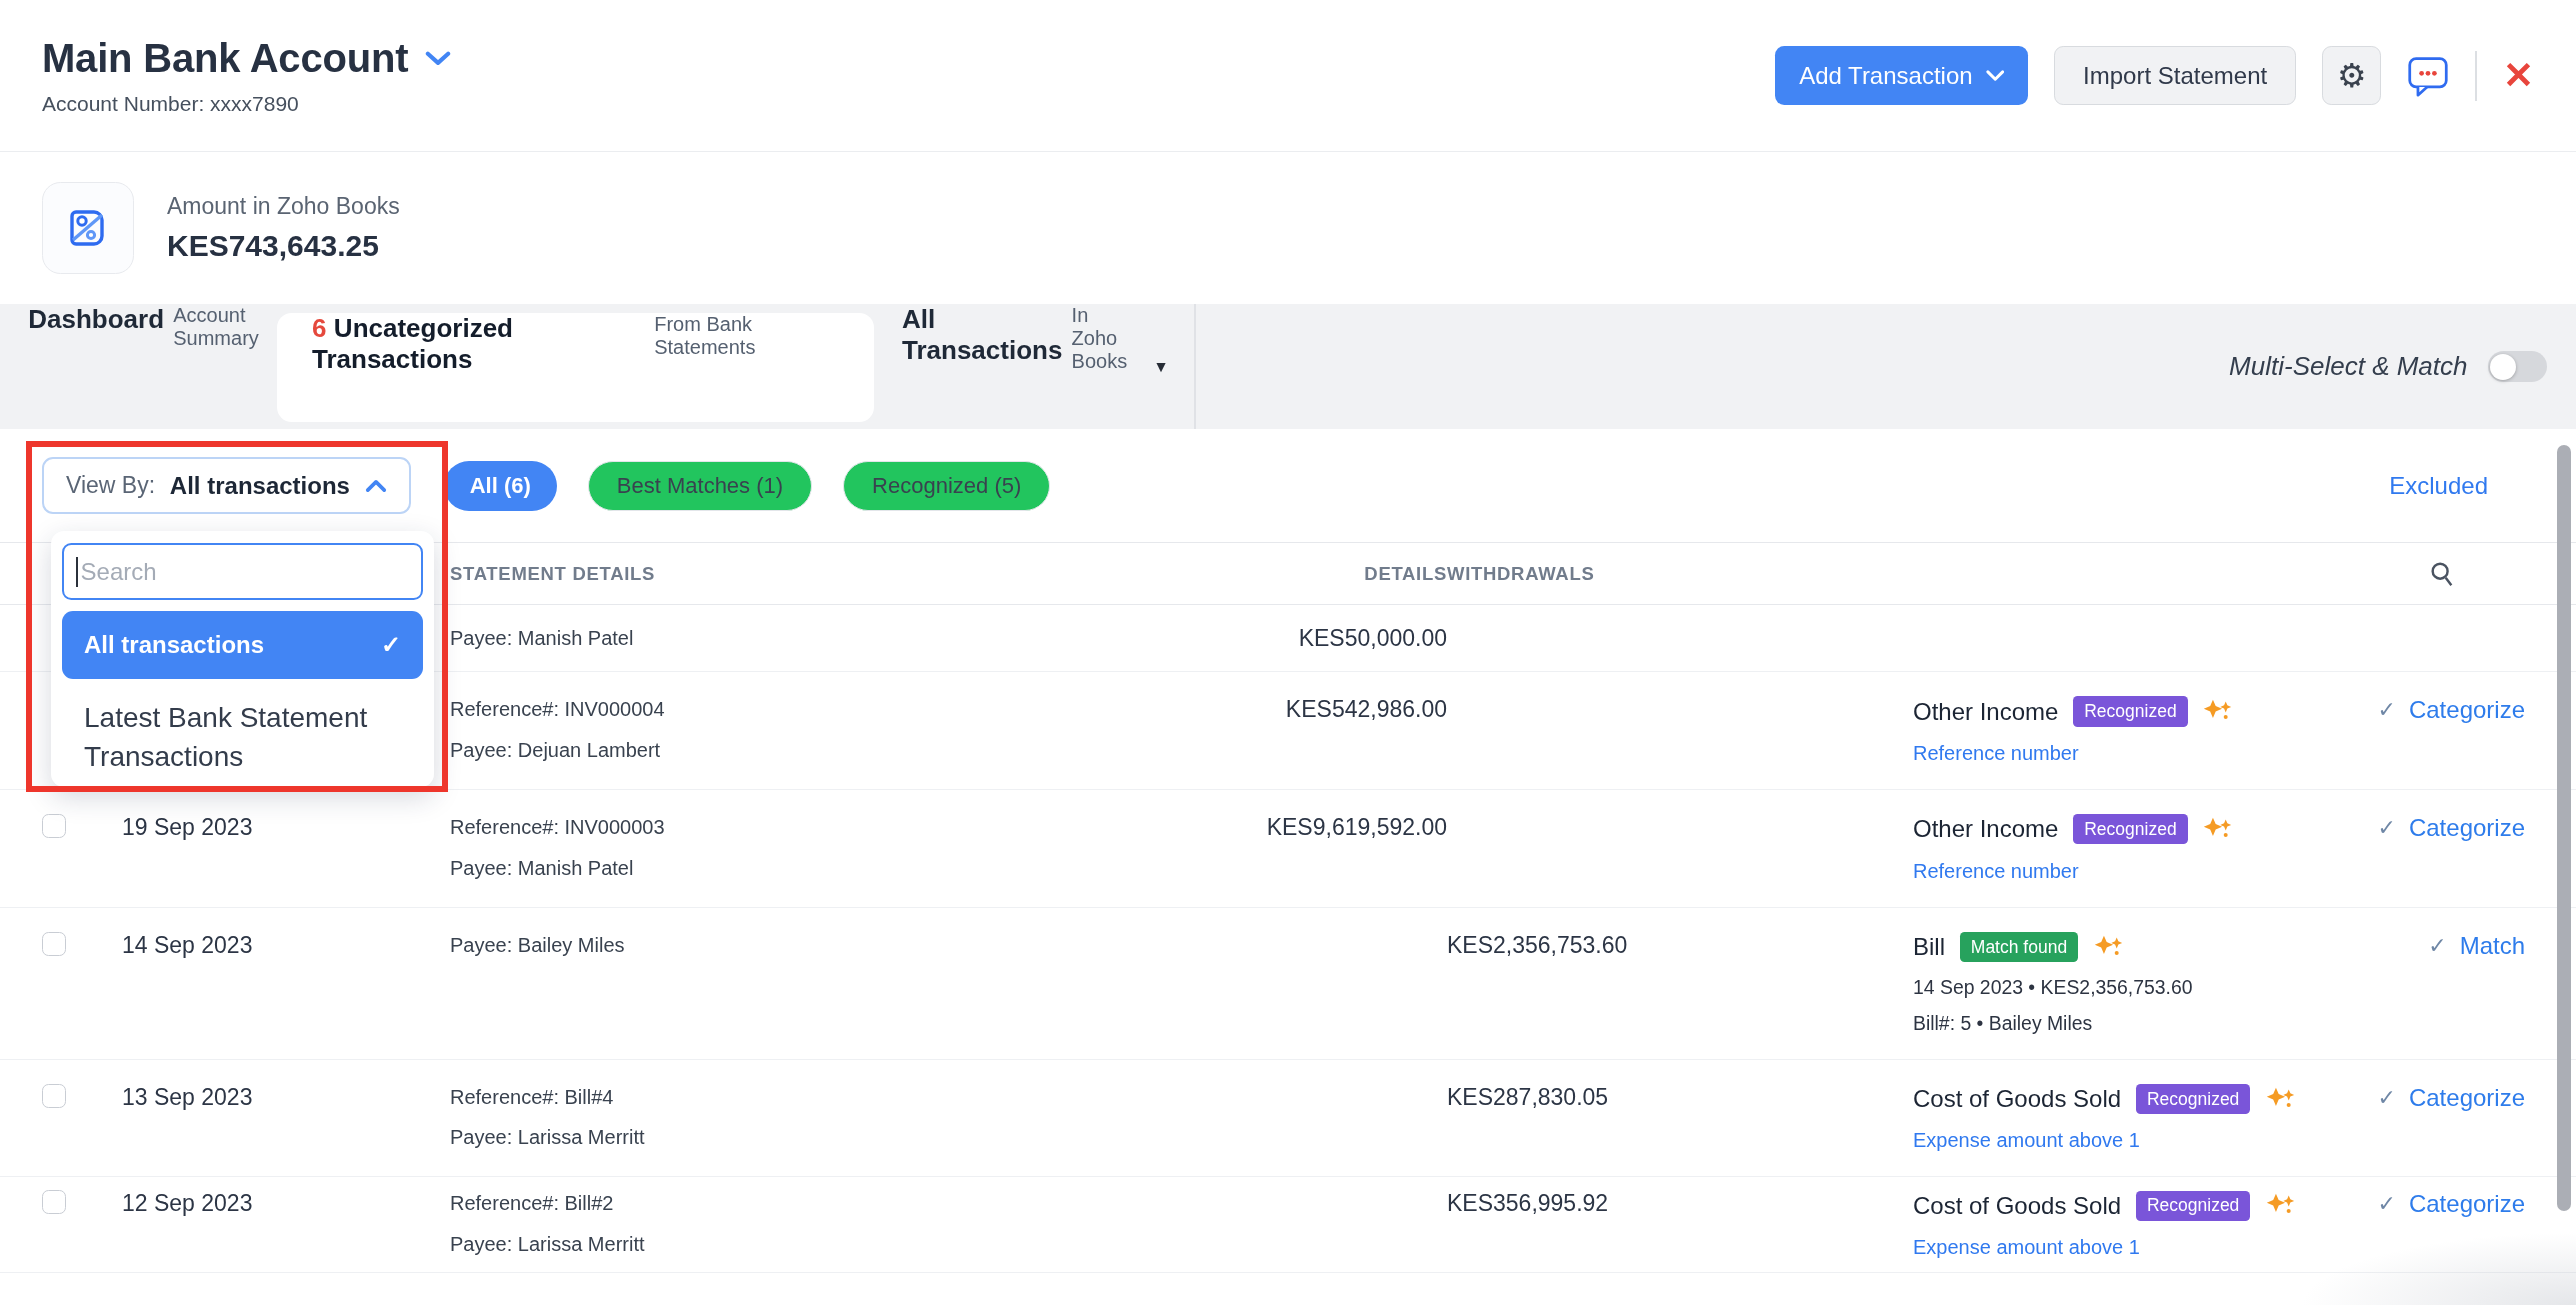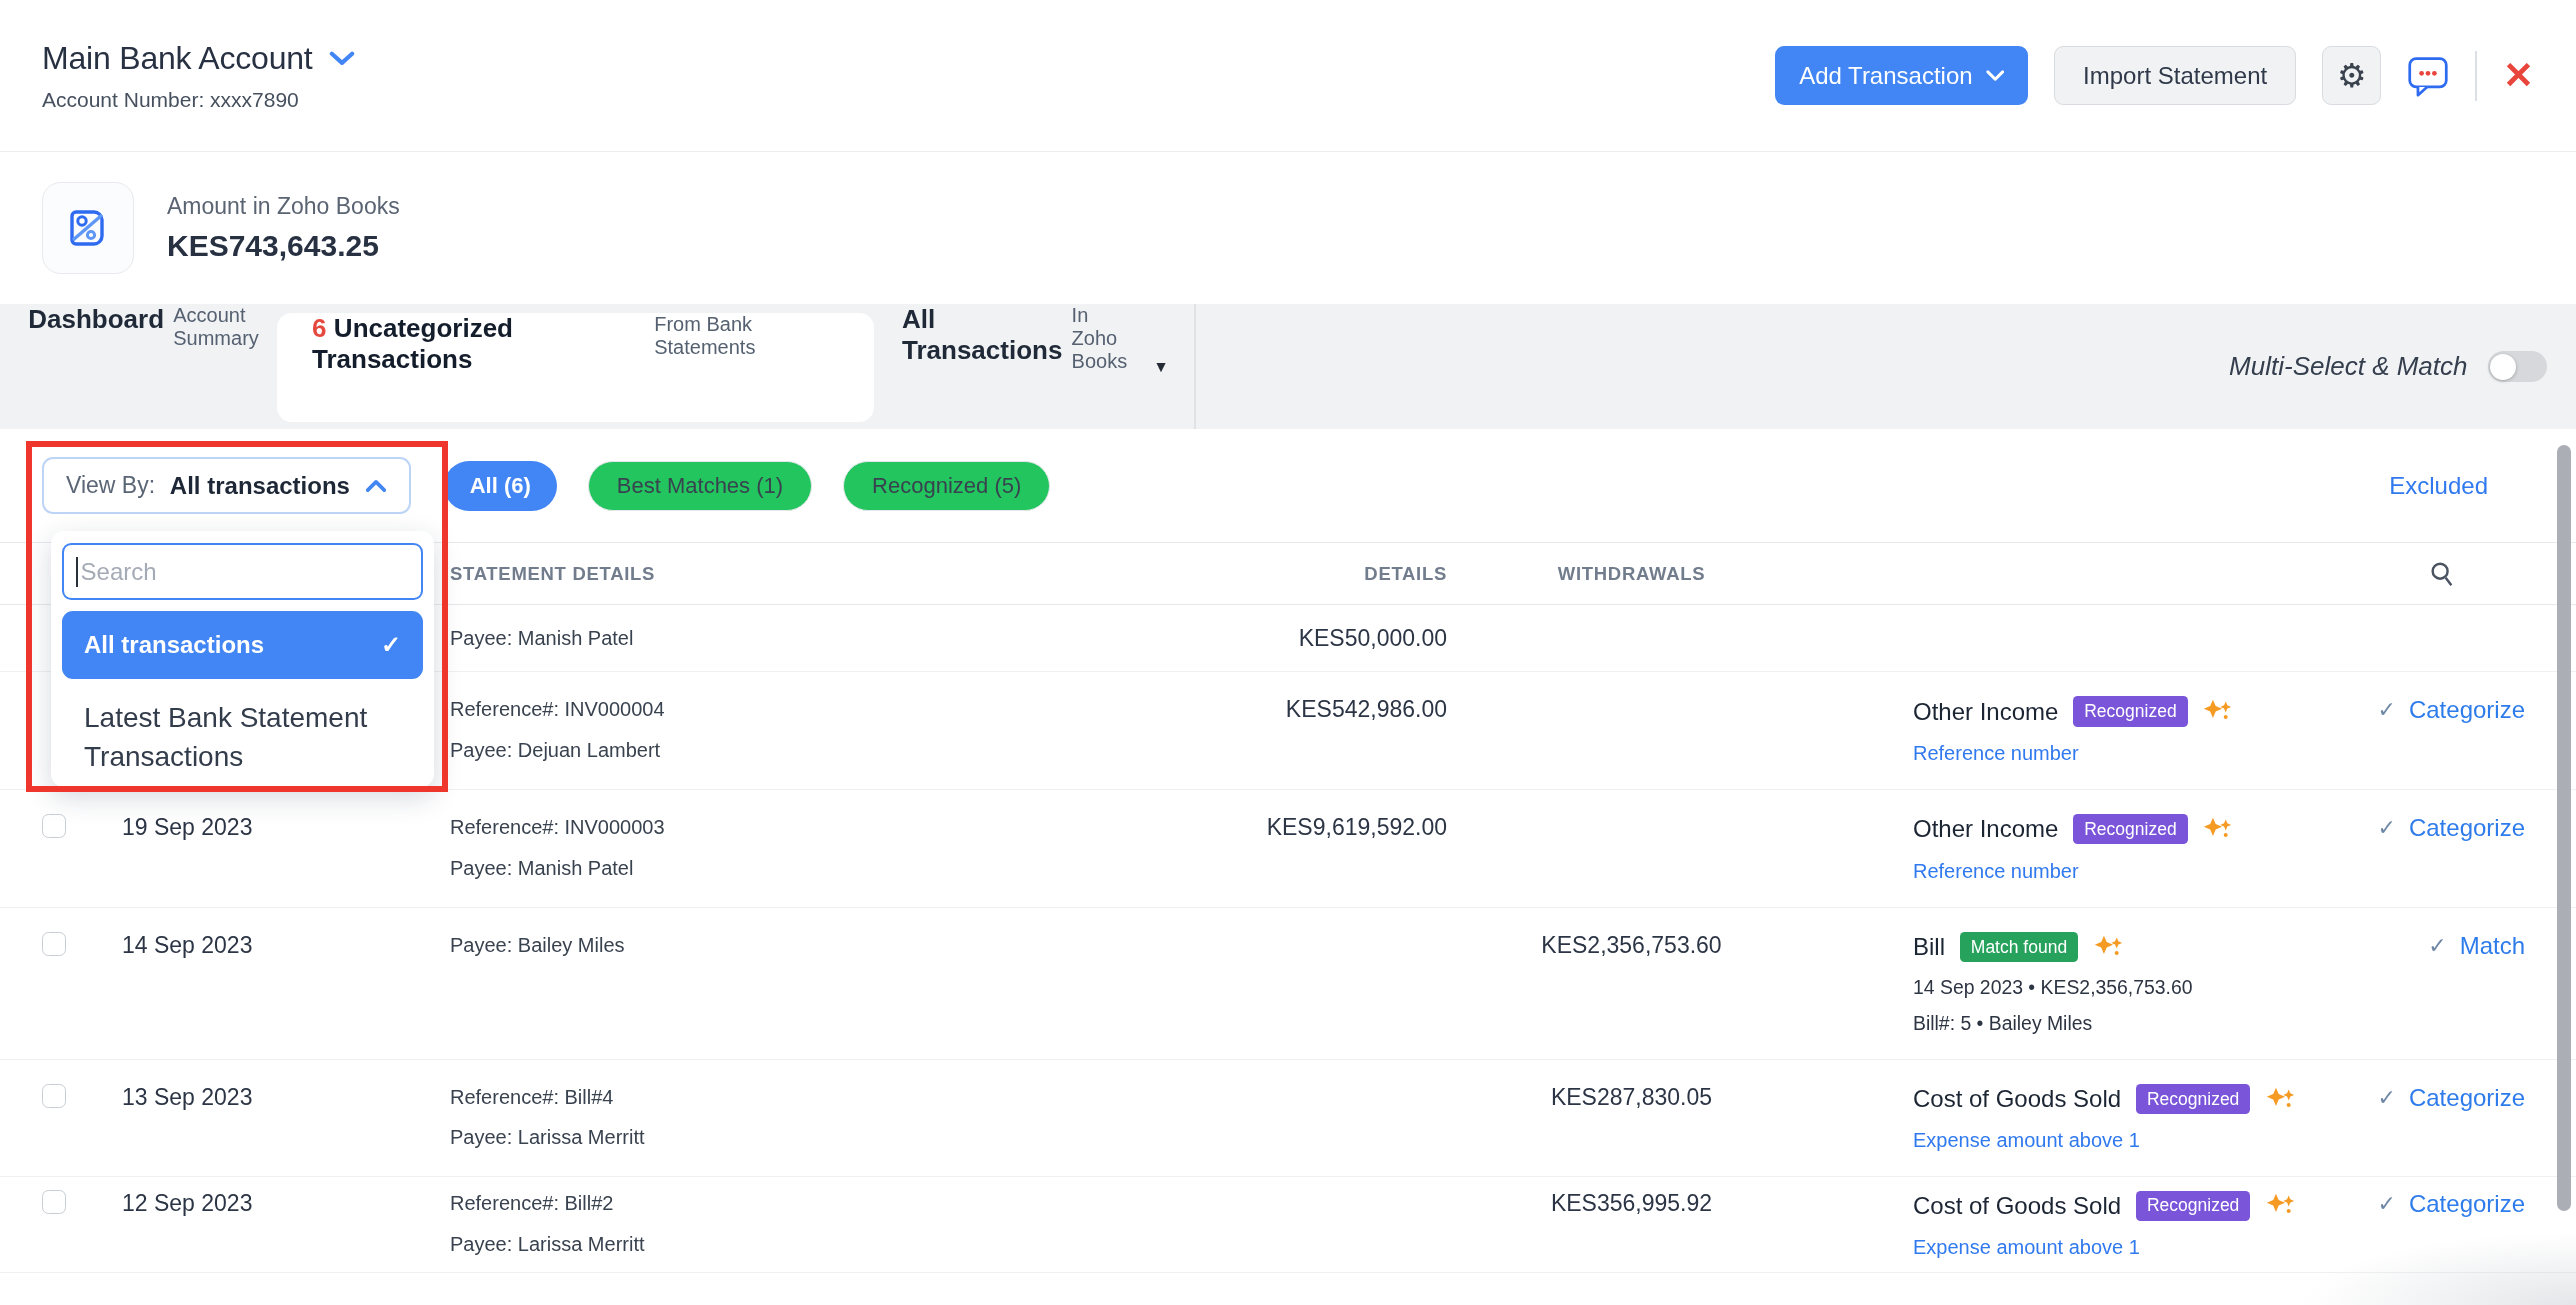--- a/index.html
+++ b/index.html
@@ -3,21 +3,21 @@
 <meta charset="utf-8">
 <style>
   * { margin:0; padding:0; box-sizing:border-box; }
   html,body { width:2576px; height:1306px; }
   body { font-family:"Liberation Sans", sans-serif; background:#fff; overflow:hidden; }
   .app { position:relative; width:2576px; height:1306px; background:#fff; overflow:hidden; }
 
   
   .topbar { height:152px; padding:0 42px; display:flex; justify-content:space-between; align-items:center; border-bottom:1.8px solid #ebedf0; background:#fff; }
   .title-row { display:flex; align-items:center; gap:16.6px; }
-  .page-title { font-size:32px; font-weight:400; color:#273142; letter-spacing:-0.2px; }
+  .page-title { font-size:40px; font-weight:700; color:#273142; letter-spacing:-0.2px; }
   .acct { font-size:21px; color:#46505e; margin-top:11px; }
   .topbar-actions { display:flex; align-items:center; gap:26px; }
   .btn { height:59px; border-radius:9.2px; font-size:24px; display:inline-flex; align-items:center; justify-content:center; cursor:pointer; border:none; font-family:Liberation Sans, sans-serif; }
   .btn-primary { background:#4285f4; color:#fff; padding:0 24px; gap:13px; font-weight:500; }
   .btn-secondary { background:#f1f2f4; border:1.8px solid #d8dbdf; color:#30394a; padding:0 28px; }
   .btn-icon { width:59px; height:59px; background:#f1f2f4; border:1.8px solid #d8dbdf; border-radius:9.2px; display:flex; align-items:center; justify-content:center; cursor:pointer; }
   .gear-glyph { font-size:33px; color:#3a424e; line-height:1; }
   .vdiv { width:1.8px; height:50px; background:#dcdfe3; }
   .close-x { font-size:37px; color:#e8453c; font-weight:700; cursor:pointer; line-height:1; }
 
@@ -57,21 +57,21 @@
   .pill-active { background:#4285f4; color:#fff; padding:0 26px; font-weight:600; }
   .pill-plain { background:#22c55e; border:1.8px solid #e3e6ea; color:#39424f; padding:0 28px;text-align:center; }
   .excluded { margin-left:auto; margin-right:46px; font-size:24px; color:#3079ef; cursor:pointer; }
 
   
   .thead { height:63px; border-top:1.8px solid #e6e8ec; border-bottom:1.8px solid #e6e8ec; display:flex; align-items:center; font-size:18.5px; letter-spacing:0.7px; color:#717c8c; font-weight:700; }
   .cell-check { flex:0 0 37px; margin-left:42px; }
   .cell-date { flex:0 0 328px; font-size:23px; color:#2c3545; line-height:26px;margin-left:43px; }
   .cell-details { flex:0 0 609px; font-size:20px; color:#39424f; line-height:26px; }
   .cell-dep { flex:0 0 388px; text-align:right; font-size:23px; color:#2c3545; line-height:26px; }
-  .cell-wd { flex:0 0 369px; text-align:center; font-size:23px; color:#2c3545; line-height:26px; }
+  .cell-wd { flex:0 0 369px; text-align:left; font-size:23px; color:#2c3545; line-height:26px; }
   .cell-cat { flex:1 1 auto; padding-left:97px; }
   .cell-act { flex:0 0 277px; padding-right:51px; display:flex; justify-content:flex-end; }
   .thead .cell-date, .thead .cell-details, .thead .cell-dep, .thead .cell-wd { font-size:18.5px; color:#717c8c; }
   .thead .cell-act { padding-right:120px; }
 
   .row { display:flex; align-items:flex-start; border-bottom:1.8px solid #eef0f3; padding:24px 0; }
   .row-short { padding:20px 0; }
   .row-tight { padding:13px 0; }
   .checkbox { width:24px; height:24px; border:1.8px solid #c9cdd4; border-radius:6.5px; background:#fff; cursor:pointer; }
   .dline2 { margin-top:14.8px; }

